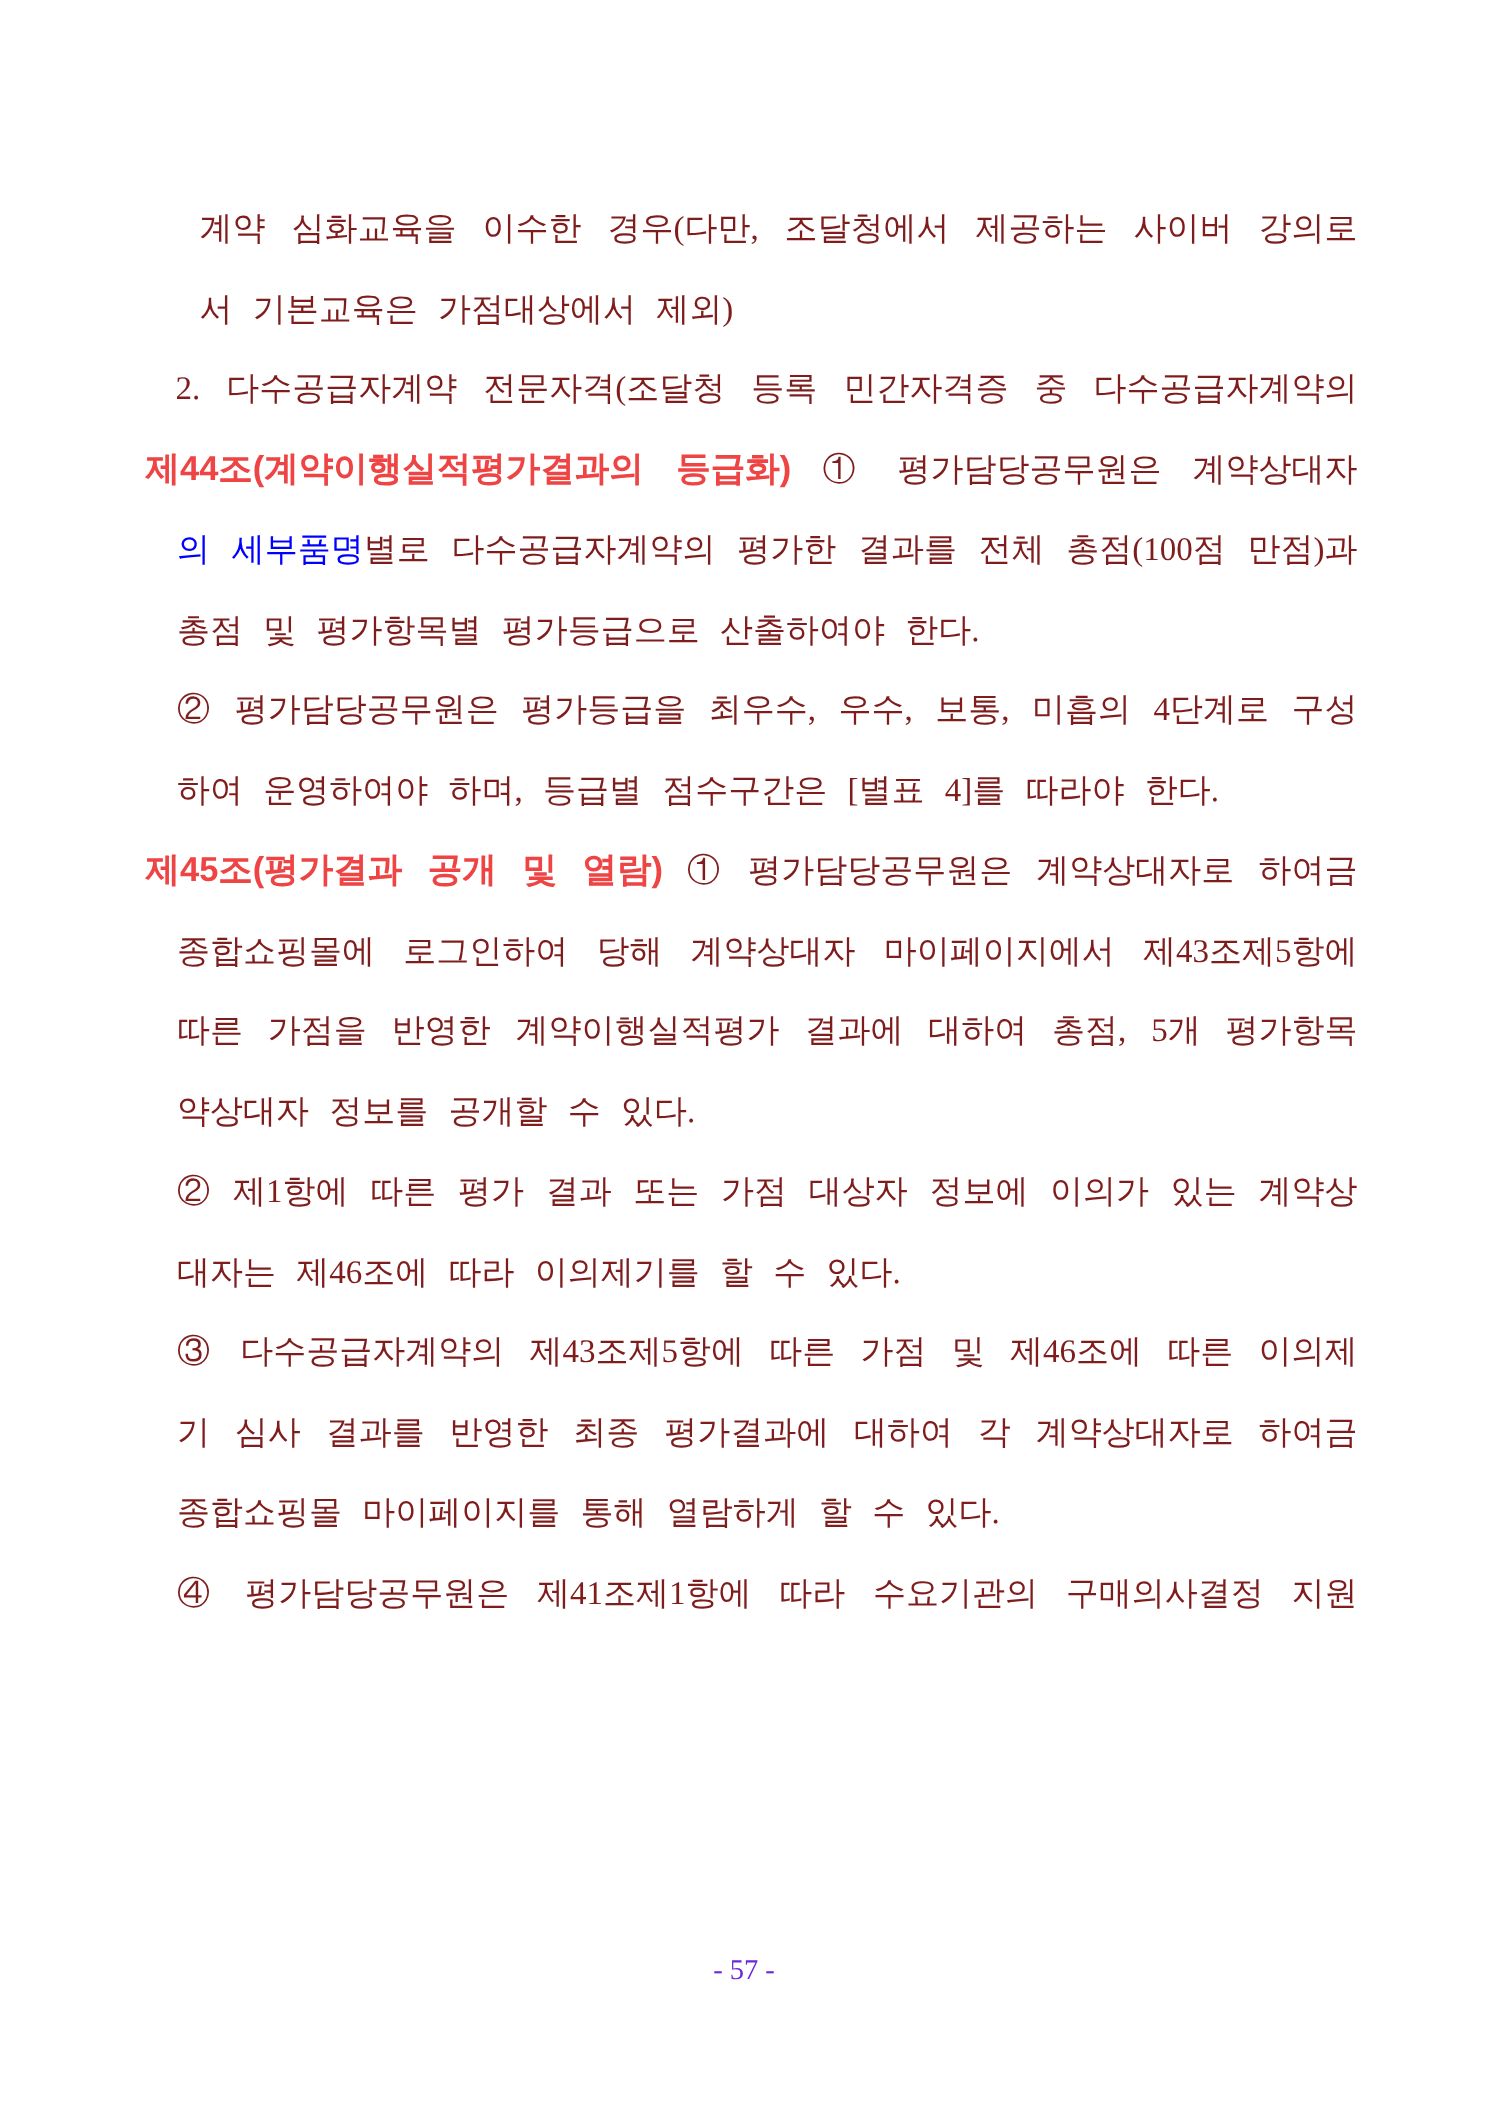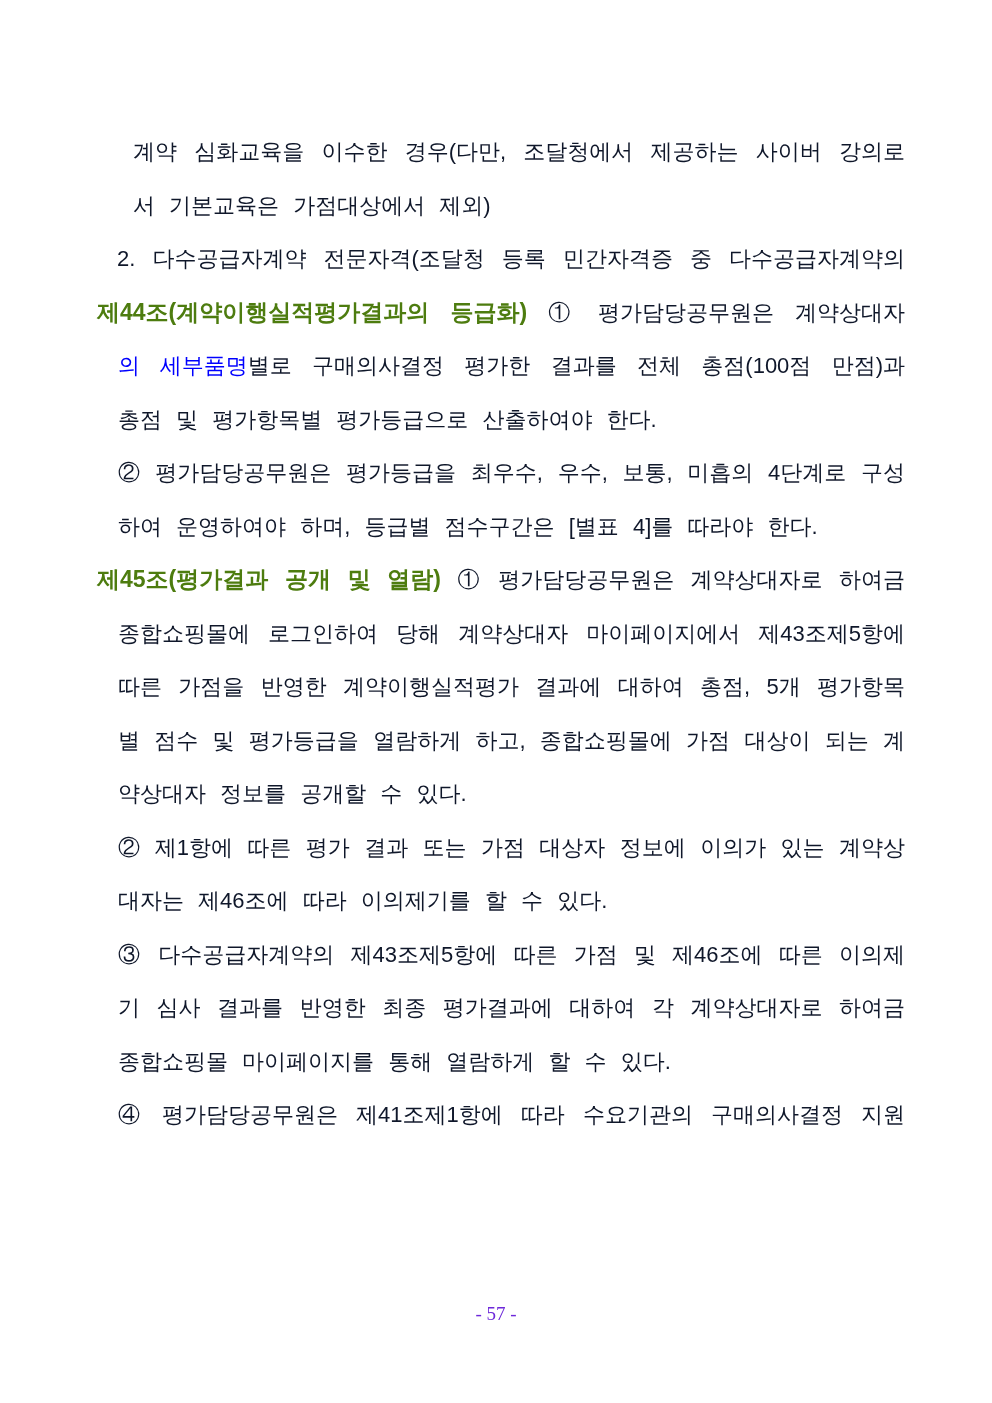--- a/index.html
+++ b/index.html
@@ -34,28 +34,28 @@
   }
   .line.just {
     text-align: justify;
     text-align-last: justify;
   }
   .indent-article  { padding-left: 97px;  }
   .indent-body     { padding-left: 118px; }
   .indent-item     { padding-left: 117px; }
   .indent-itembody { padding-left: 133px; }
   .seg-body {
-    font-family: Liberation Sans, sans-serif;
-    color: #0f172a;
+    font-family: Liberation Serif, serif;
+    color: #7f1d1d;
   }
   .seg-head {
     font-family: "Liberation Sans", "DejaVu Sans", sans-serif;
     font-weight: bold;
     font-size: 23px;
-    color: #4d7c0f;
+    color: #ef4444;
   }
   .seg-blue {
     font-family: "Liberation Serif", "DejaVu Serif", serif;
     color: #0000ff;
     margin-top: 44px;
   }
   .pageno {
     position: absolute;
     top: 1300px;
     left: 0;
@@ -69,28 +69,27 @@
 </style>
 </head>
 <body>
 
 <div class="page">
   <div class="doc">
       <div class="line indent-itembody just"><span class="seg-body">계약 심화교육을 이수한 경우(다만, 조달청에서 제공하는 사이버 강의로</span></div>
       <div class="line indent-itembody"><span class="seg-body">서 기본교육은 가점대상에서 제외)</span></div>
       <div class="line indent-item just"><span class="seg-body">2. 다수공급자계약 전문자격(조달청 등록 민간자격증 중 다수공급자계약의</span></div>
       <div class="line indent-article just"><span class="seg-head">제44조(계약이행실적평가결과의 등급화)</span><span class="seg-body"> ① 평가담당공무원은 계약상대자</span></div>
-      <div class="line indent-body just"><span class="seg-blue">의 세부품명</span><span class="seg-body">별로 구매의사결정 평가한 결과를 전체 총점(100점 만점)과</span></div>
+      <div class="line indent-body just"><span class="seg-blue">의 세부품명</span><span class="seg-body">별로 다수공급자계약의 평가한 결과를 전체 총점(100점 만점)과</span></div>
       <div class="line indent-body"><span class="seg-body">총점 및 평가항목별 평가등급으로 산출하여야 한다.</span></div>
       <div class="line indent-body just"><span class="seg-body">② 평가담당공무원은 평가등급을 최우수, 우수, 보통, 미흡의 4단계로 구성</span></div>
       <div class="line indent-body"><span class="seg-body">하여 운영하여야 하며, 등급별 점수구간은 [별표 4]를 따라야 한다.</span></div>
       <div class="line indent-article just"><span class="seg-head">제45조(평가결과 공개 및 열람)</span><span class="seg-body"> ① 평가담당공무원은 계약상대자로 하여금</span></div>
       <div class="line indent-body just"><span class="seg-body">종합쇼핑몰에 로그인하여 당해 계약상대자 마이페이지에서 제43조제5항에</span></div>
       <div class="line indent-body just"><span class="seg-body">따른 가점을 반영한 계약이행실적평가 결과에 대하여 총점, 5개 평가항목</span></div>
-      <div class="line indent-body just"><span class="seg-body">별 점수 및 평가등급을 열람하게 하고, 종합쇼핑몰에 가점 대상이 되는 계</span></div>
       <div class="line indent-body"><span class="seg-body">약상대자 정보를 공개할 수 있다.</span></div>
       <div class="line indent-body just"><span class="seg-body">② 제1항에 따른 평가 결과 또는 가점 대상자 정보에 이의가 있는 계약상</span></div>
       <div class="line indent-body"><span class="seg-body">대자는 제46조에 따라 이의제기를 할 수 있다.</span></div>
       <div class="line indent-body just"><span class="seg-body">③ 다수공급자계약의 제43조제5항에 따른 가점 및 제46조에 따른 이의제</span></div>
       <div class="line indent-body just"><span class="seg-body">기 심사 결과를 반영한 최종 평가결과에 대하여 각 계약상대자로 하여금</span></div>
       <div class="line indent-body"><span class="seg-body">종합쇼핑몰 마이페이지를 통해 열람하게 할 수 있다.</span></div>
       <div class="line indent-body just"><span class="seg-body">④ 평가담당공무원은 제41조제1항에 따라 수요기관의 구매의사결정 지원</span></div>
     </div>
   <div class="pageno">- 57 -</div>
 </div>

